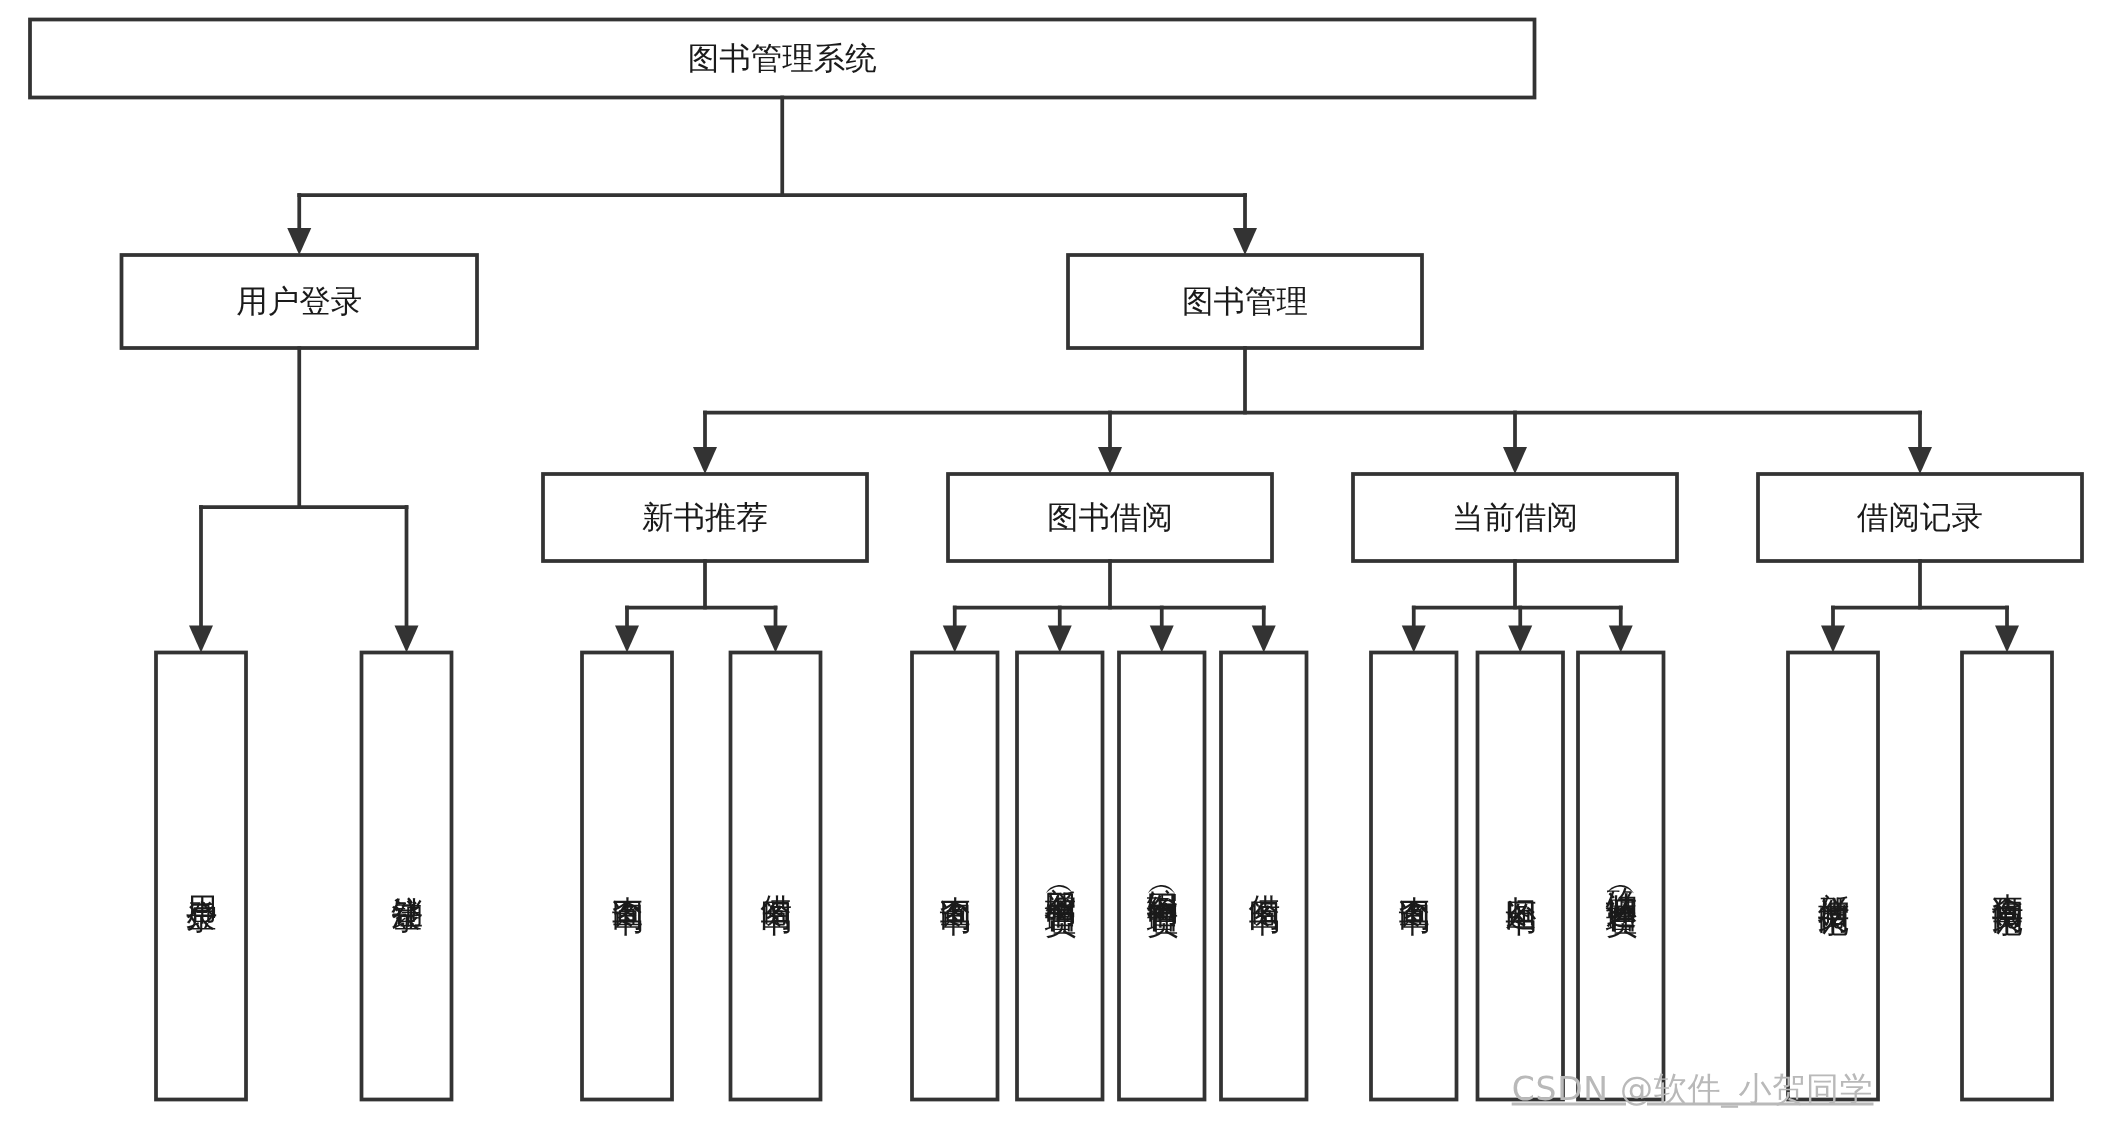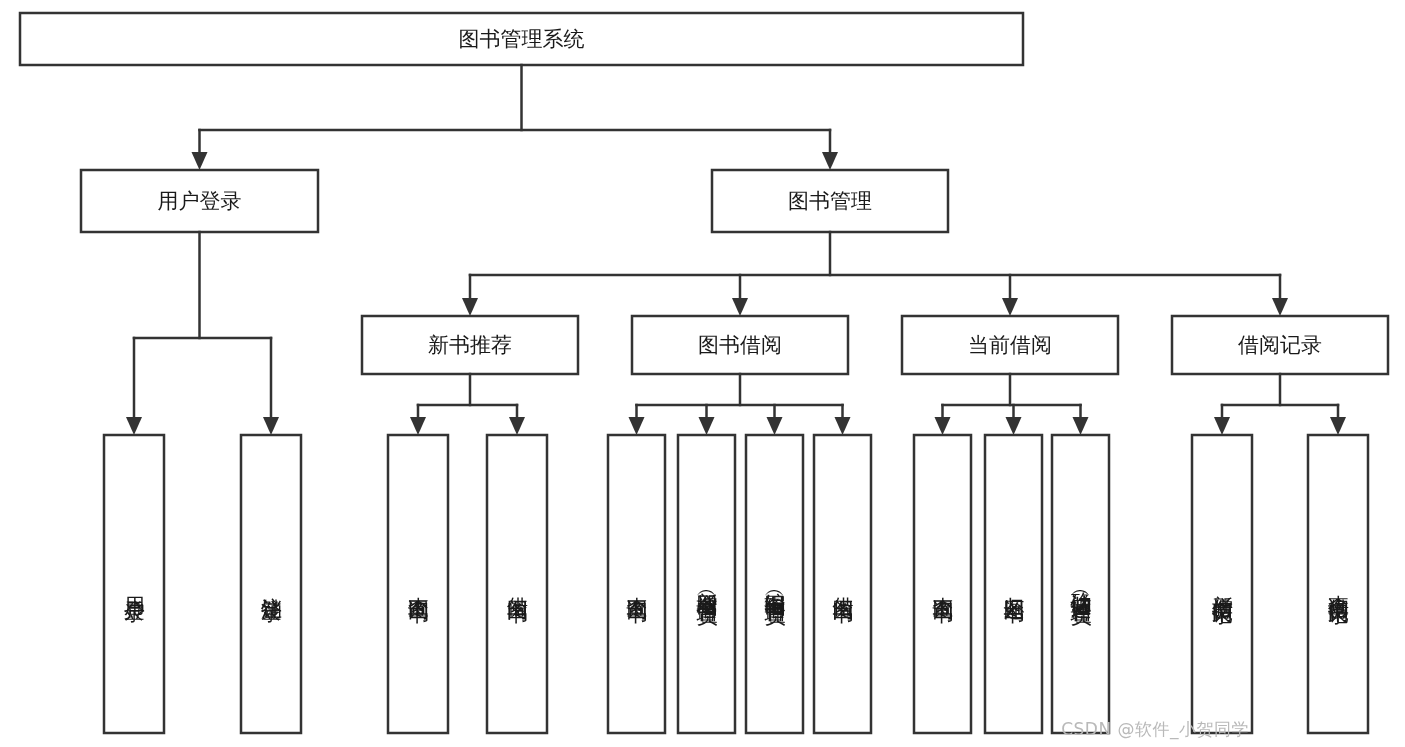--- a/index.html
+++ b/index.html
@@ -63,24 +63,25 @@
     display: flex;
     align-items: center;
     justify-content: center;
     pointer-events: none;
   }
   .watermark {
     position: absolute;
     right: 10px;
     bottom: 6px;
     font-family: "DejaVu Sans", "Liberation Sans", sans-serif;
-    font-size: 17px;
+    font-size: 22px;
     color: #b9b9b9;
     white-space: nowrap;
     letter-spacing: 0.5px;
+    text-decoration: underline;
   }
 </style>
 </head>
 <body>
 
 <div id="diagram-root">
 
   <svg class="diagram-canvas" id="diagram-svg" viewBox="0 0 1405 747" xmlns="http://www.w3.org/2000/svg">
       <rect x="20" y="13" width="1003" height="52" class="node-box" rx="0"></rect>
       <text x="521.5" y="40" class="node-label-h">图书管理系统</text>

